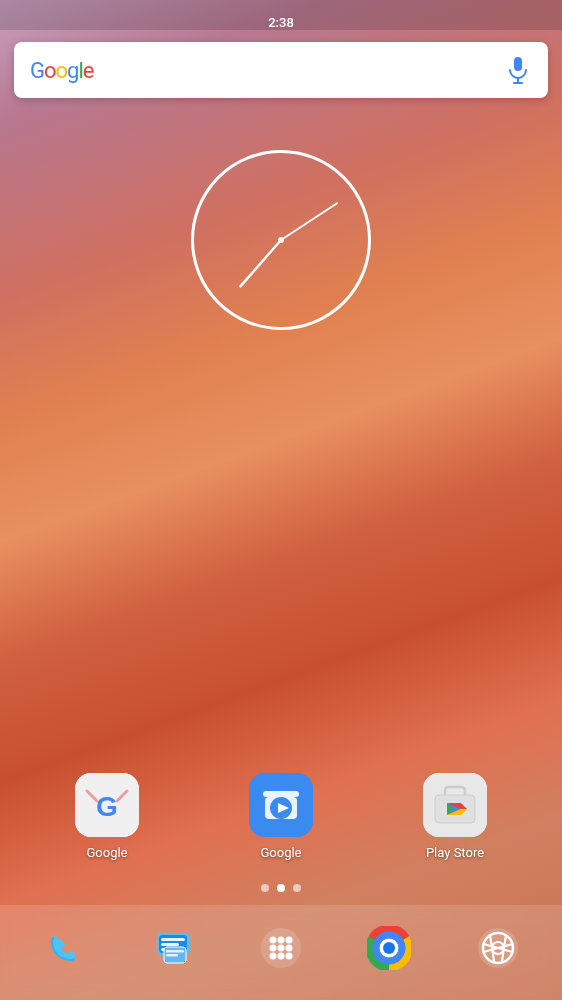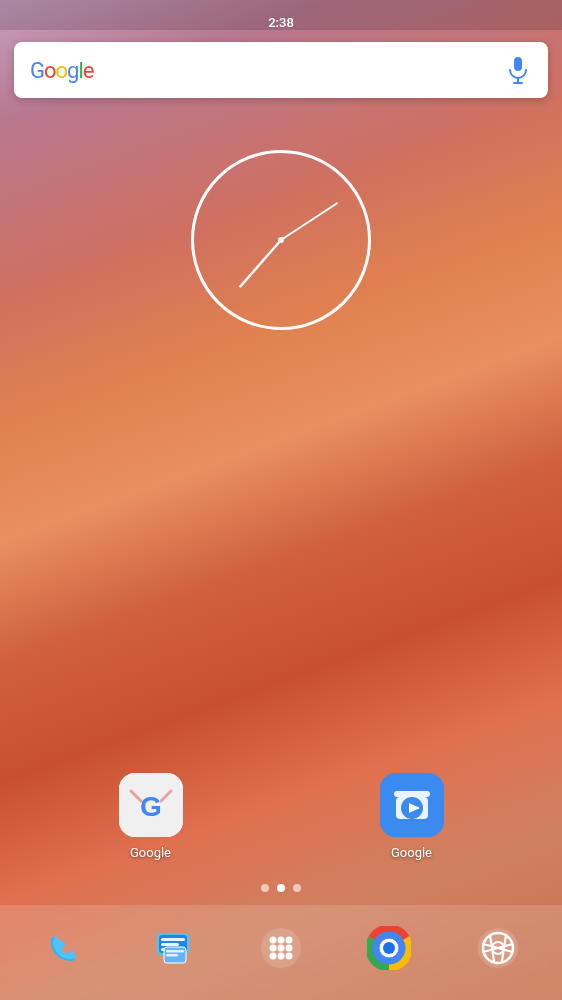--- a/index.html
+++ b/index.html
@@ -317,20 +317,37 @@
         <rect x="16" y="24" width="32" height="22" rx="4" fill="white" opacity="0.9"></rect>
 
         <circle cx="32" cy="35" r="11" fill="#3a8af0"></circle>
         <polygon points="29,30 29,40 40,35" fill="white"></polygon>
       </svg>
     </div>
     <span class="app-label">Google</span>
   </div>
 
 
+  <div class="app-item">
+    <div class="app-icon playstore-icon">
+      <svg width="64" height="64" viewBox="0 0 64 64">
+        <rect width="64" height="64" rx="14" fill="#e8e8e8"></rect>
+
+        <path d="M22 22 L22 18 Q22 14 26 14 L38 14 Q42 14 42 18 L42 22" stroke="#ccc" stroke-width="2.5" fill="none" stroke-linecap="round"></path>
+
+        <rect x="12" y="22" width="40" height="28" rx="4" fill="#e0e0e0" stroke="#ccc" stroke-width="1"></rect>
+
+        <polygon points="24,30 24,42 44,36" fill="#4285F4"></polygon>
+        <polygon points="24,30 24,42 31,36" fill="#34A853"></polygon>
+        <polygon points="24,30 37.5,36 44,36 38,30" fill="#EA4335"></polygon>
+        <polygon points="24,42 37.5,36 44,36 38,42" fill="#FBBC05"></polygon>
+      </svg>
+    </div>
+    <span class="app-label">Play Store</span>
+  </div>
 
 </div>
 
 <div id="page-indicators">
   <div class="dot"></div>
   <div class="dot active"></div>
   <div class="dot"></div>
 </div>
 
 <div id="dock">

